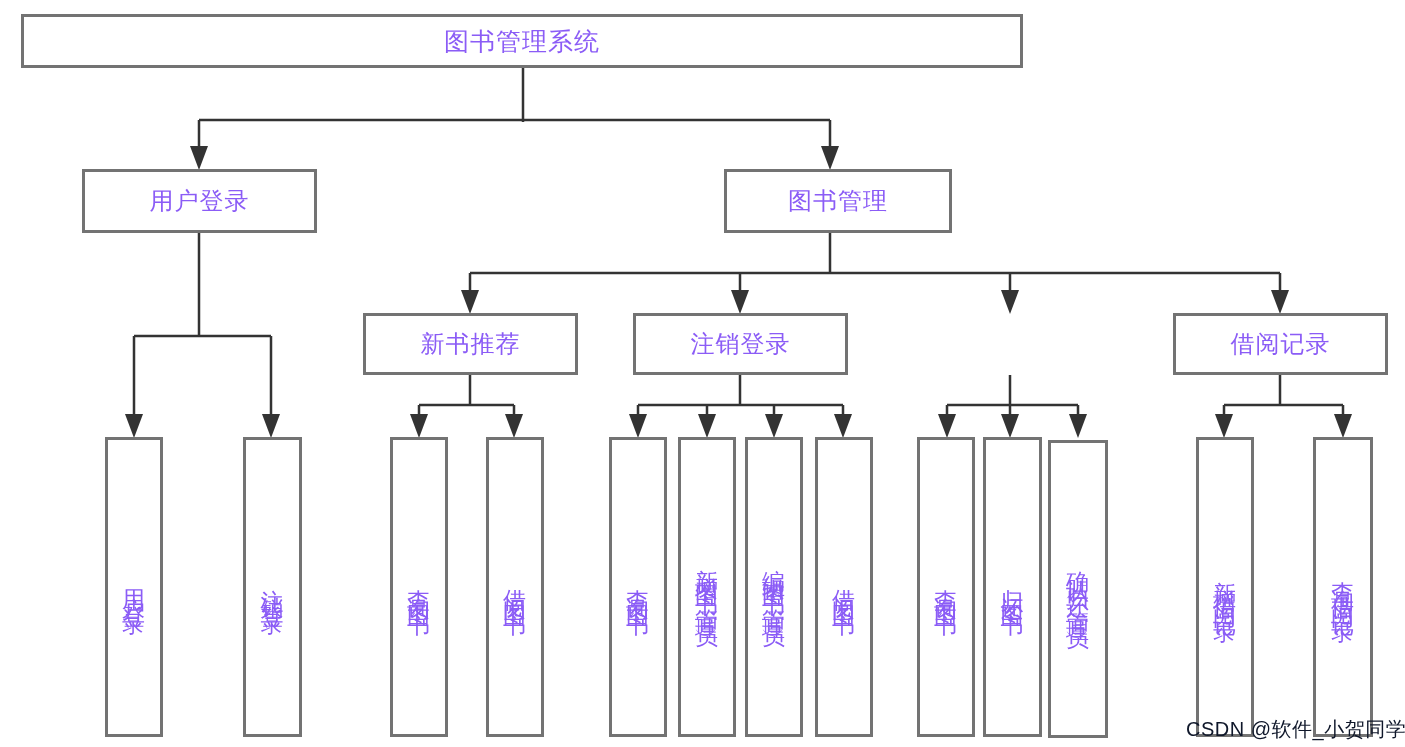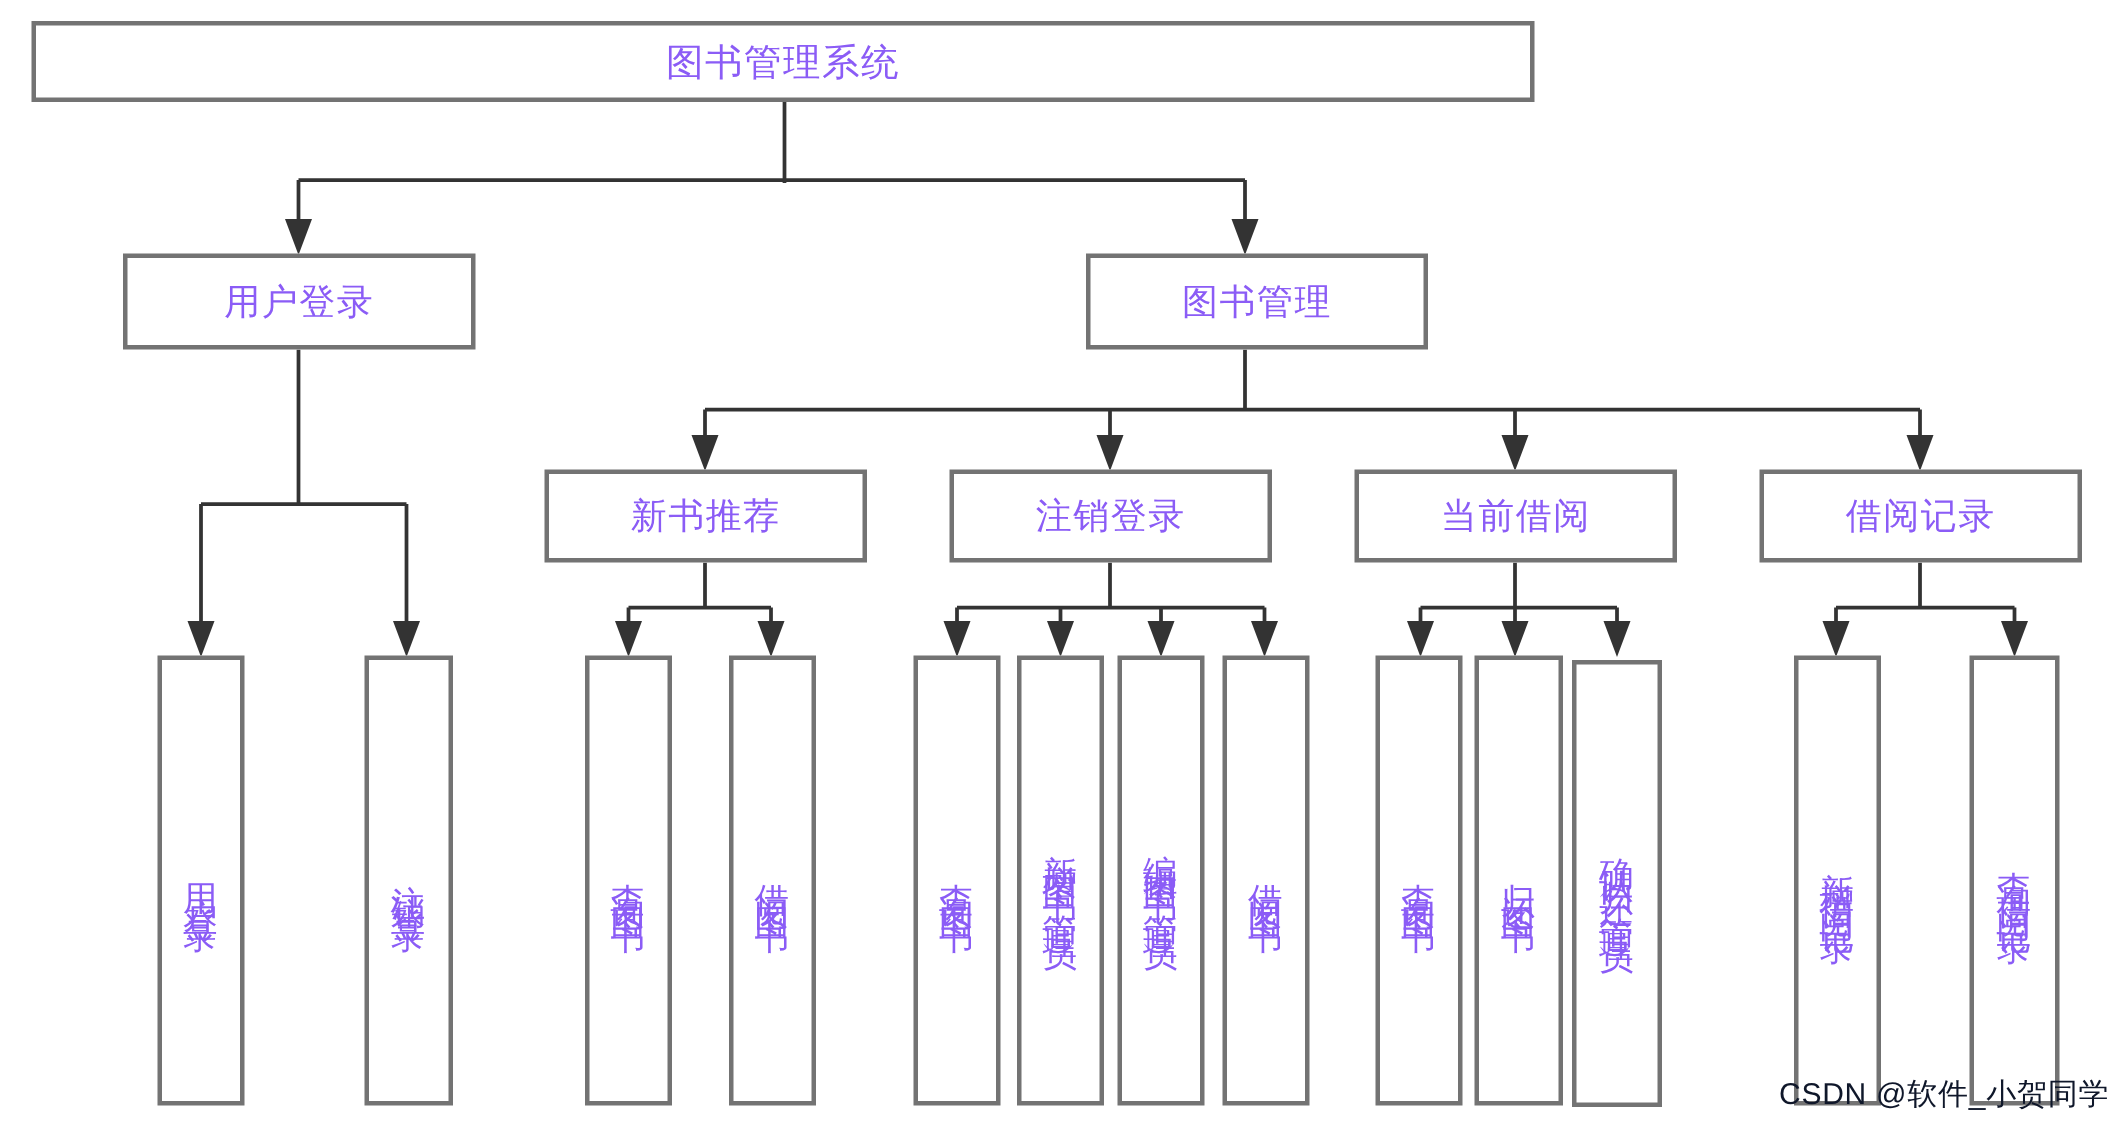--- a/index.html
+++ b/index.html
@@ -97,21 +97,20 @@
       M1334,414 L1352,414 L1343,438 Z"></path>
   </svg>
 
   <div class="box h-box root-box" style="left:21px; top:14px; width:1002px; height:54px;">图书管理系统</div>
 
   <div class="box h-box" style="left:82px; top:169px; width:235px; height:64px;">用户登录</div>
   <div class="box h-box" style="left:712px; top:169px; width:228px; height:64px;margin-left:12px;">图书管理</div>
 
   <div class="box h-box" style="left:363px; top:313px; width:215px; height:62px;">新书推荐</div>
   <div class="box h-box" style="left:633px; top:313px; width:215px; height:62px;">注销登录</div>
-  <div class="box h-box" style="left:903px; top:313px; width:215px; height:62px;">当前借阅</div>
   <div class="box h-box" style="left:1173px; top:313px; width:215px; height:62px;">借阅记录</div>
 
   <div class="box v-box" style="left:105px; top:437px; width:58px; height:300px;">
     <span class="v-label">用户登录</span>
   </div>
   <div class="box v-box" style="left:243px; top:437px; width:59px; height:300px;">
     <span class="v-label">注销登录</span>
   </div>
 
   <div class="box v-box" style="left:390px; top:437px; width:58px; height:300px;">

